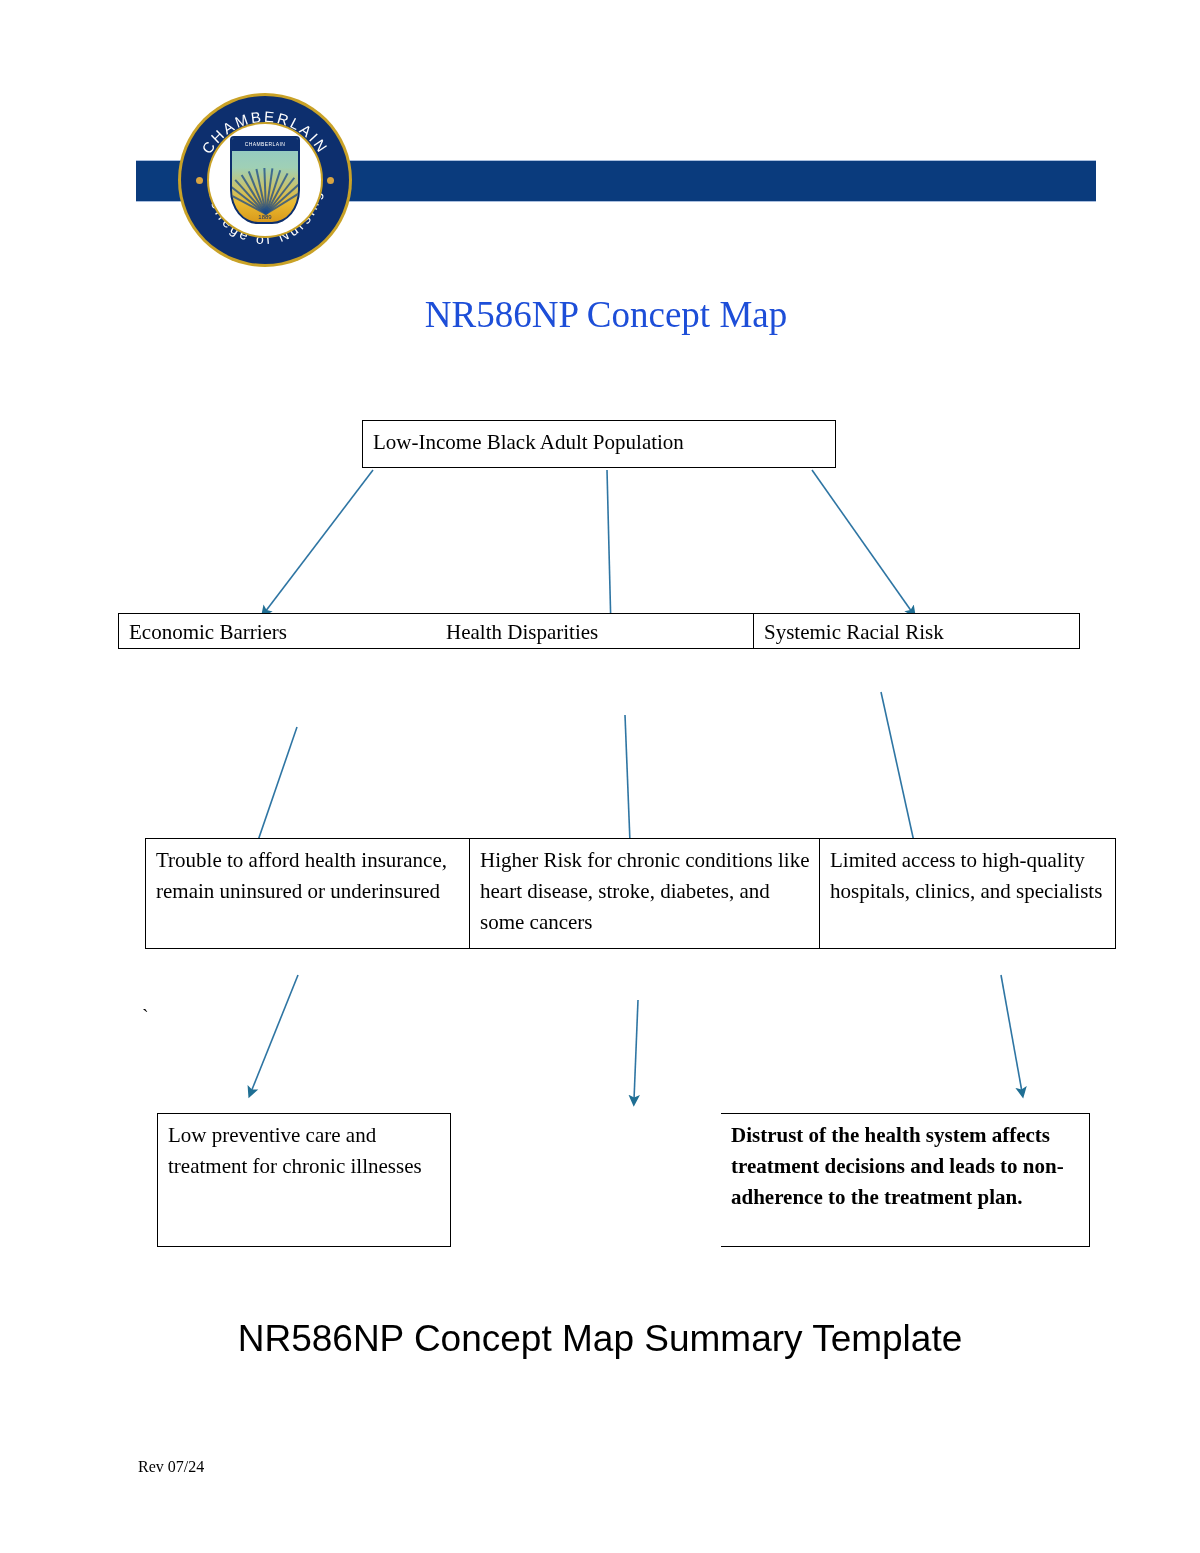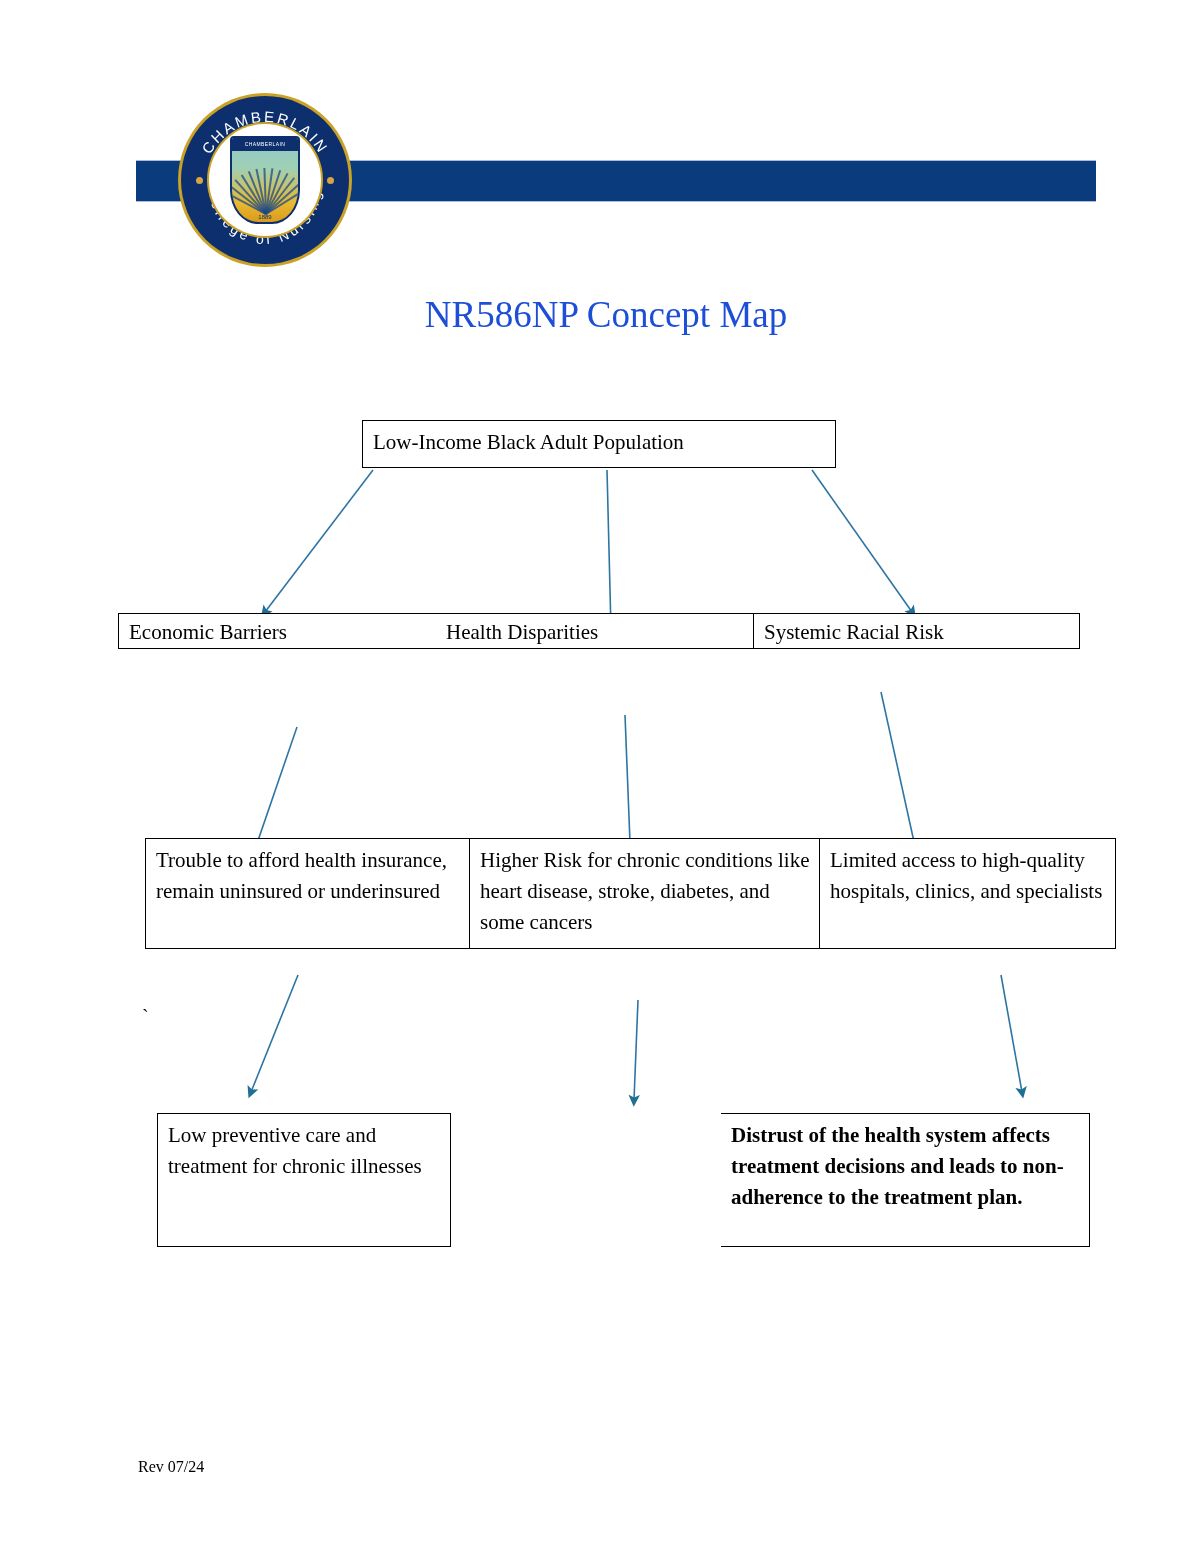--- a/index.html
+++ b/index.html
@@ -284,16 +284,17 @@
 
   <div class="cm-box row3 c1">Trouble to afford health insurance, remain uninsured or underinsured</div>
   <div class="cm-box row3 c3">Limited access to high-quality hospitals, clinics, and specialists</div>
   <div class="cm-box row3 c2">Higher Risk for chronic conditions like heart disease, stroke, diabetes, and some cancers</div>
 
   <div class="tick-mark">`</div>
 
   <div class="cm-box row4 c1">Low preventive care and treatment for chronic illnesses</div>
   <div class="cm-box row4 c3">Distrust of the health system affects treatment decisions and leads to non-adherence to the treatment plan.</div>
 
+  <div class="doc-subtitle">NR586NP Concept Map Summary Template</div>
 
   <div class="footer-rev">Rev 07/24</div>
 
 </div>
 
 </body></html>

